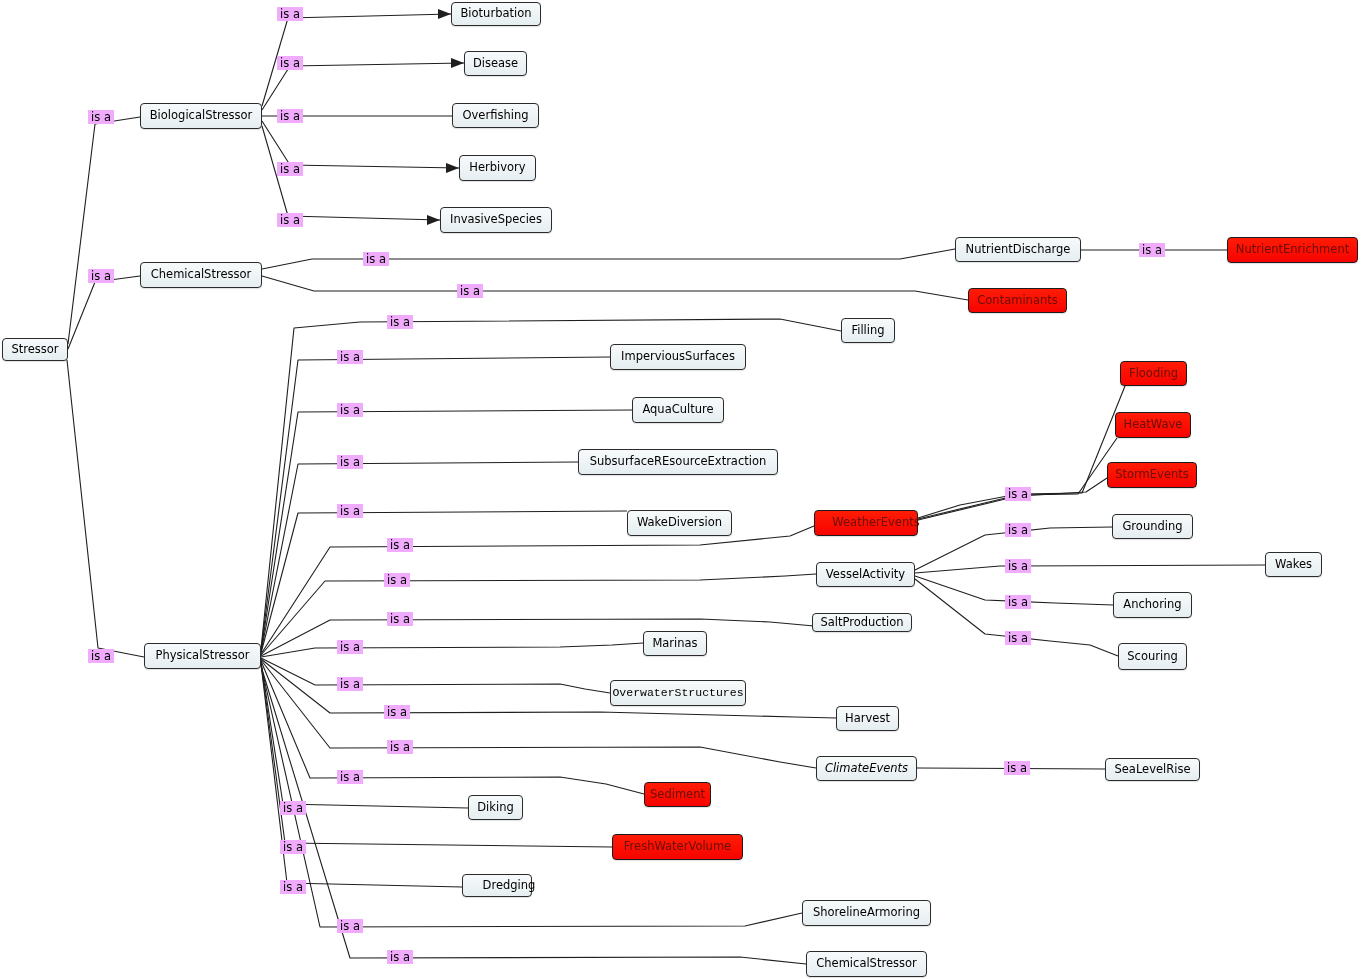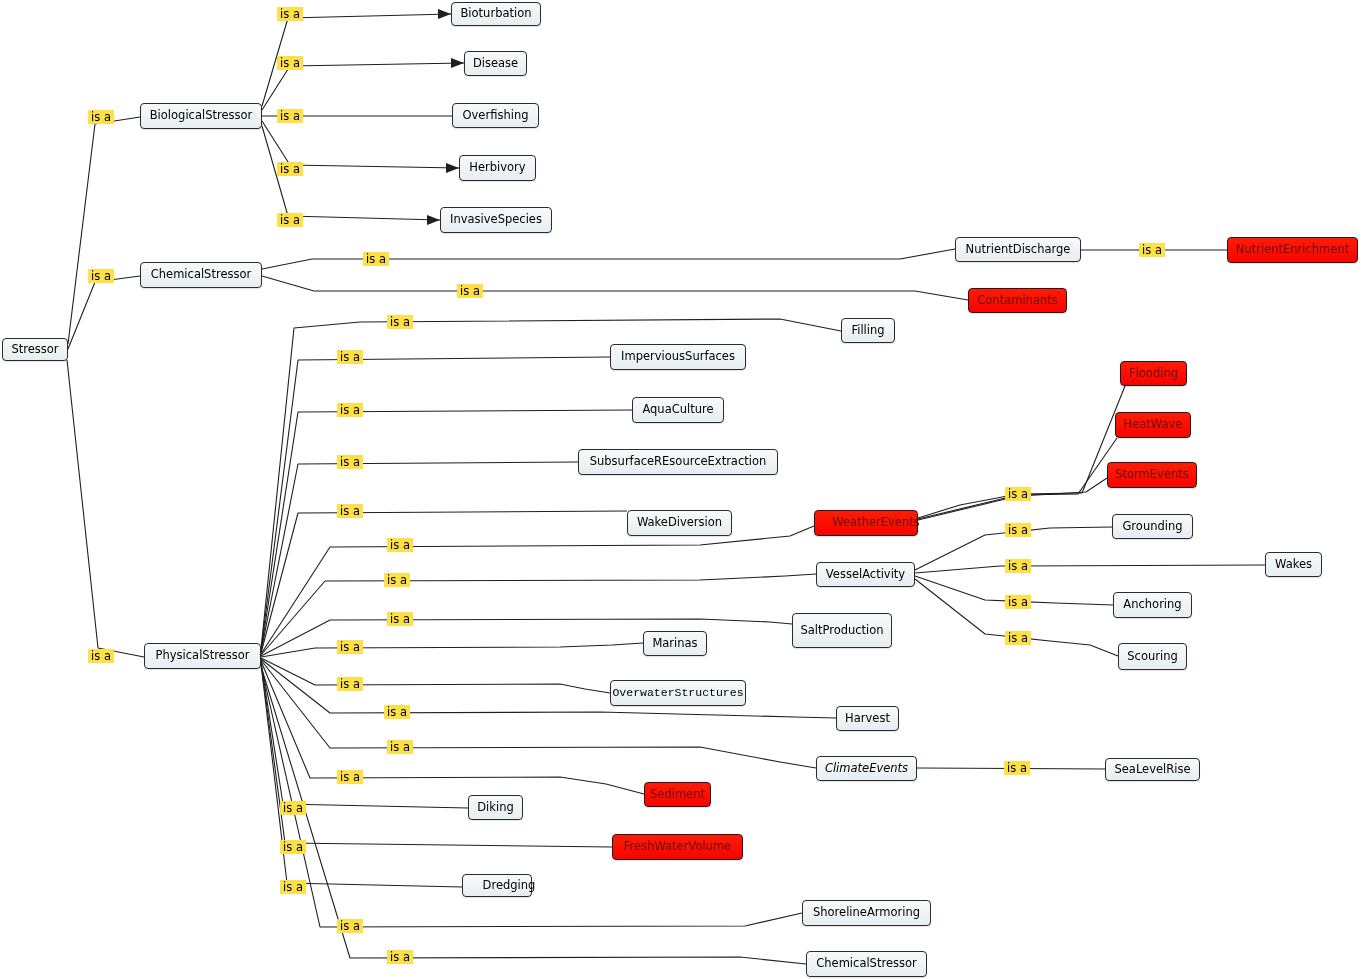--- a/index.html
+++ b/index.html
@@ -26,21 +26,21 @@
     cursor:default;
   }
   .node.hl{
     background:linear-gradient(#ff1c06,#f70300);
     color:#6b0f07;
     border-color:#1c1c1c;
   }
   .edge-label{
     position:absolute;
     transform:translate(-50%,-50%);
-    background:#fde047;
+    background:#f0abfc;
     padding:0 3px;
     font-size:11.5px;
     color:#000000;
     white-space:nowrap;
   }
 </style>
 </head>
 <body>
 
 <div id="stage">
@@ -134,21 +134,21 @@
     <div class="node hl" style="left: 1227px; top: 237px; width: 131px; height: 26px;">NutrientEnrichment</div>
     <div class="node hl" style="left: 968px; top: 288px; width: 99px; height: 25px;">Contaminants</div>
     <div class="node" style="left: 144px; top: 643px; width: 117px; height: 26px;">PhysicalStressor</div>
     <div class="node" style="left: 841px; top: 318px; width: 54px; height: 25px;">Filling</div>
     <div class="node" style="left: 610px; top: 344px; width: 136px; height: 26px;">ImperviousSurfaces</div>
     <div class="node" style="left: 632px; top: 397px; width: 92px; height: 26px;">AquaCulture</div>
     <div class="node" style="left: 578px; top: 449px; width: 200px; height: 26px;">SubsurfaceREsourceExtraction</div>
     <div class="node" style="left: 627px; top: 510px; width: 105px; height: 26px;">WakeDiversion</div>
     <div class="node hl" style="left: 814px; top: 510px; width: 104px; height: 26px; padding-left: 20px;">WeatherEvents</div>
     <div class="node" style="left: 816px; top: 562px; width: 99px; height: 25px;">VesselActivity</div>
-    <div class="node" style="left: 792px; top: 613px; width: 100px; height: 35px;">SaltProduction</div>
+    <div class="node" style="left: 812px; top: 613px; width: 100px; height: 19px;">SaltProduction</div>
     <div class="node" style="left: 643px; top: 631px; width: 64px; height: 25px;">Marinas</div>
     <div class="node" style="left: 610px; top: 680px; width: 136px; height: 26px; font-family: Liberation Mono, monospace;">OverwaterStructures</div>
     <div class="node" style="left: 836px; top: 706px; width: 63px; height: 25px;">Harvest</div>
     <div class="node" style="left: 816px; top: 756px; width: 101px; height: 25px; font-style: italic;">ClimateEvents</div>
     <div class="node hl" style="left: 644px; top: 782px; width: 67px; height: 25px;">Sediment</div>
     <div class="node" style="left: 468px; top: 795px; width: 55px; height: 25px;">Diking</div>
     <div class="node hl" style="left: 612px; top: 834px; width: 131px; height: 26px;">FreshWaterVolume</div>
     <div class="node" style="left: 462px; top: 874px; width: 70px; height: 23px; padding-left: 24px;">Dredging</div>
     <div class="node" style="left: 802px; top: 900px; width: 129px; height: 26px;">ShorelineArmoring</div>
     <div class="node" style="left: 806px; top: 951px; width: 121px; height: 26px;">ChemicalStressor</div>

